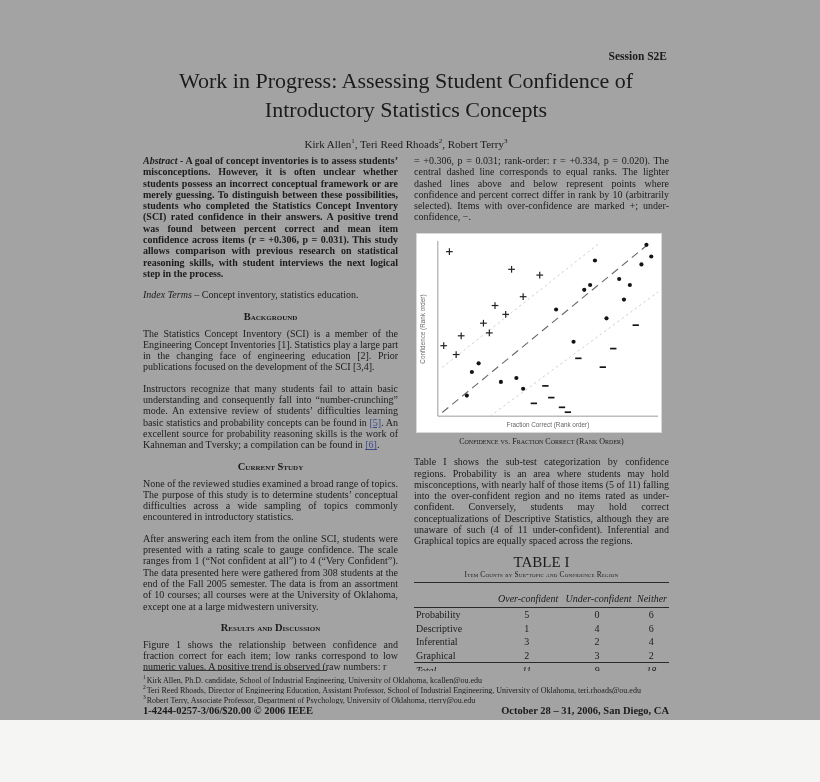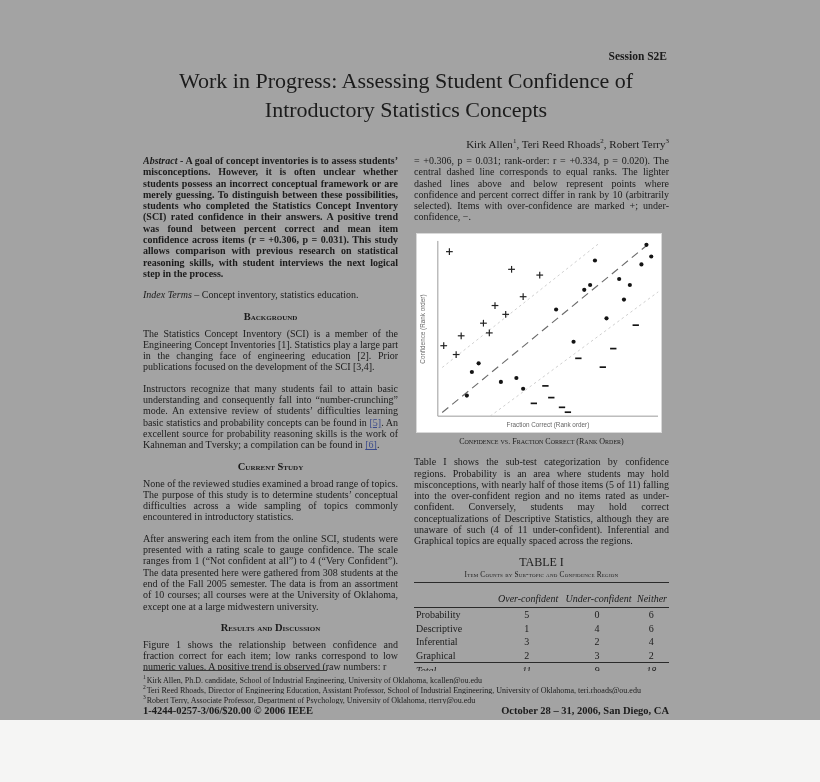--- a/index.html
+++ b/index.html
@@ -9,21 +9,21 @@
     font-family:"Liberation Serif", serif;
     color:#1b1b1b;
     -webkit-font-smoothing:antialiased;
   }
   .page{position:relative;width:820px;height:720px;overflow:hidden;background:#a3a3a3;}
   .content{position:absolute;left:143px;top:0;width:526px;height:782px;}
 
   .session{position:absolute;top:50px;right:2px;font-weight:bold;font-size:11.5px;}
   .paper-title{position:absolute;top:66px;left:0;width:100%;text-align:center;
     font-size:22px;line-height:29px;font-weight:normal;margin:0;}
-  .authors{position:absolute;top:137px;left:0;width:100%;text-align:right;font-size:11px;}
+  .authors{position:absolute;top:137px;left:0;width:100%;text-align:center;font-size:11px;}
   .authors sup{font-size:7px;}
 
   .columns{position:absolute;top:155px;left:0;width:100%;height:516px;
     display:flex;gap:16px;overflow:hidden;}
   .col{width:256px;font-size:10px;line-height:11.3px;text-align:justify;}
   .col p{margin:0 0 10px 0;}
   .abstract{font-weight:bold;}
   .abstract .lead{font-style:italic;}
   .index-terms .lead{font-style:italic;}
   .sec-heading{font-size:10.5px;font-weight:bold;font-variant:small-caps;
@@ -34,21 +34,21 @@
   .figure-box{width:244px;height:198px;background:#ffffff;border:1px solid #d8d8d8;
     margin:2px 0 4px 2px;}
   .figure-caption{text-align:center;margin:4px 0 9px 0;line-height:10.5px;}
   .figure-caption .cap1{font-variant:small-caps;font-size:8.5px;}
   .figure-caption .cap2{font-variant:small-caps;font-size:8px;}
   svg text{font-family:"Liberation Sans", sans-serif;fill:#666;font-size:6.4px;}
   svg .axis{stroke:#9a9a9a;stroke-width:1;}
 
   
   .table-block{margin-top:2px;}
-  .table-title{text-align:center;font-size:12px;margin:0;}
+  .table-title{text-align:center;font-size:15px;margin:0;}
   .table-subtitle{text-align:center;font-size:7.3px;font-variant:small-caps;
     letter-spacing:0.2px;margin:1px 0 2px 0;}
   table.data{width:100%;border-collapse:collapse;font-size:10px;line-height:11px;
     border-top:1.4px solid #2a2a2a;border-bottom:1.4px solid #2a2a2a;}
   table.data th{font-style:italic;font-weight:normal;text-align:right;
     border-bottom:1px solid #2a2a2a;padding:10px 2px 3px;vertical-align:bottom;}
   table.data td{padding:1.2px 2px;text-align:center;}
   table.data td.rowlab{text-align:left;}
   table.data tr.total td{font-style:italic;border-top:1px solid #2a2a2a;padding-top:2.5px;}
   th.col-label{width:31%;}

